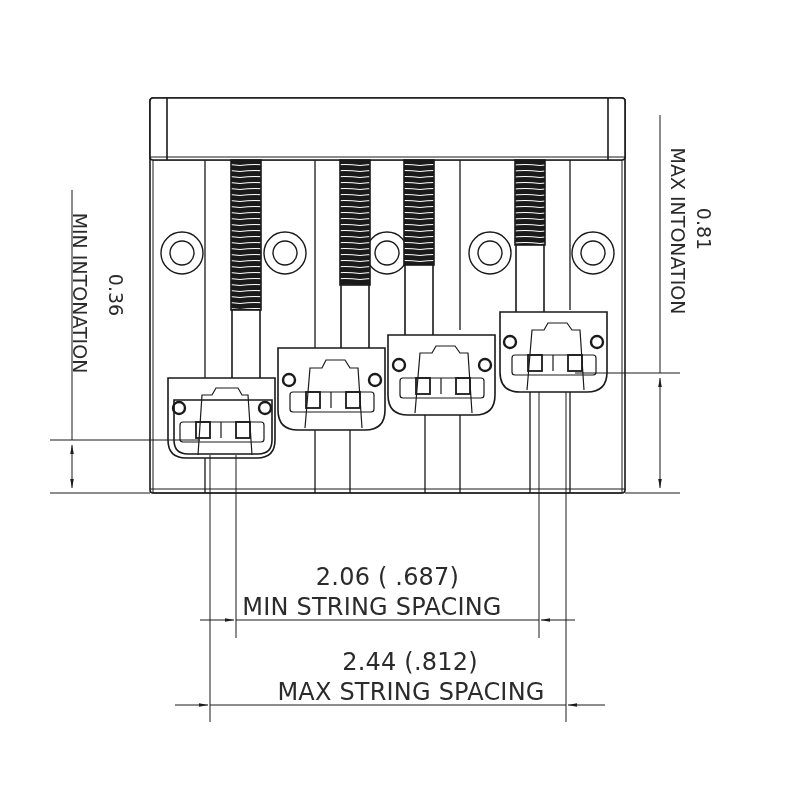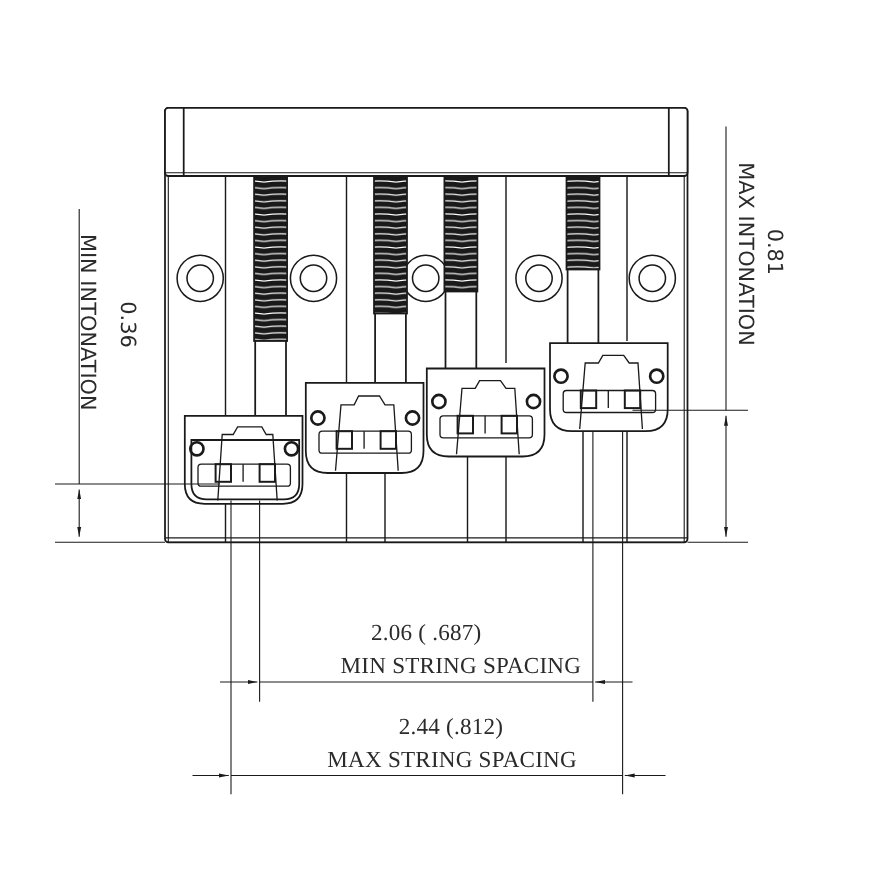--- a/index.html
+++ b/index.html
@@ -1,19 +1,19 @@
 <!DOCTYPE html>
 <html><head>
   <meta charset="utf-8">
   <style>
     html, body { margin: 0; padding: 0; background: #ffffff; }
     body { width: 800px; height: 800px; position: relative; overflow: hidden; }
     #drawing { position: absolute; left: 0; top: 0; width: 800px; height: 800px; }
     .dim-label { position: absolute; font-family: "DejaVu Sans", sans-serif; color: #2b2b2b; white-space: nowrap; text-align: center; }
-    .h-label { font-size: 21px; letter-spacing: 0.2px; font-family: Liberation Serif, serif; }
+    .h-label { font-size: 24px; letter-spacing: 0.2px; }
     .v-label { font-size: 19px; transform-origin: center center; }
   </style>
 </head>
 <body>
 
 <svg id="drawing" viewBox="0 0 800 800" xmlns="http://www.w3.org/2000/svg">
   <defs>
     <marker id="arrow" viewBox="0 0 10 10" refX="10" refY="5" markerWidth="9" markerHeight="9" orient="auto-start-reverse">
       <path d="M0,3 L10,5 L0,7 z" fill="#1a1a1a"></path>
     </marker>
@@ -171,16 +171,16 @@
   </g>
 </svg>
 
 <div class="dim-label v-label" style="left:86px; top:284px; width:60px; transform: rotate(90deg);">0.36</div>
 <div class="dim-label v-label" style="left:-20px; top:282px; width:200px; transform: rotate(90deg);">MIN INTONATION</div>
 
 <div class="dim-label v-label" style="left:674px; top:218px; width:60px; transform: rotate(90deg);">0.81</div>
 <div class="dim-label v-label" style="left:578px; top:220px; width:200px; transform: rotate(90deg);">MAX INTONATION</div>
 
 <div class="dim-label h-label" style="left:236px; top:563px; width:303px;">2.06 ( .687)</div>
-<div class="dim-label h-label" style="left:236px; top:593px; width:272px;padding-left:47px;">MIN STRING SPACING</div>
+<div class="dim-label h-label" style="left:236px; top:593px; width:272px;">MIN STRING SPACING</div>
 
 <div class="dim-label h-label" style="left:210px; top:648px; width:400px;">2.44 (.812)</div>
 <div class="dim-label h-label" style="left:210px; top:678px; width:402px;">MAX STRING SPACING</div>
 
 </body></html>

